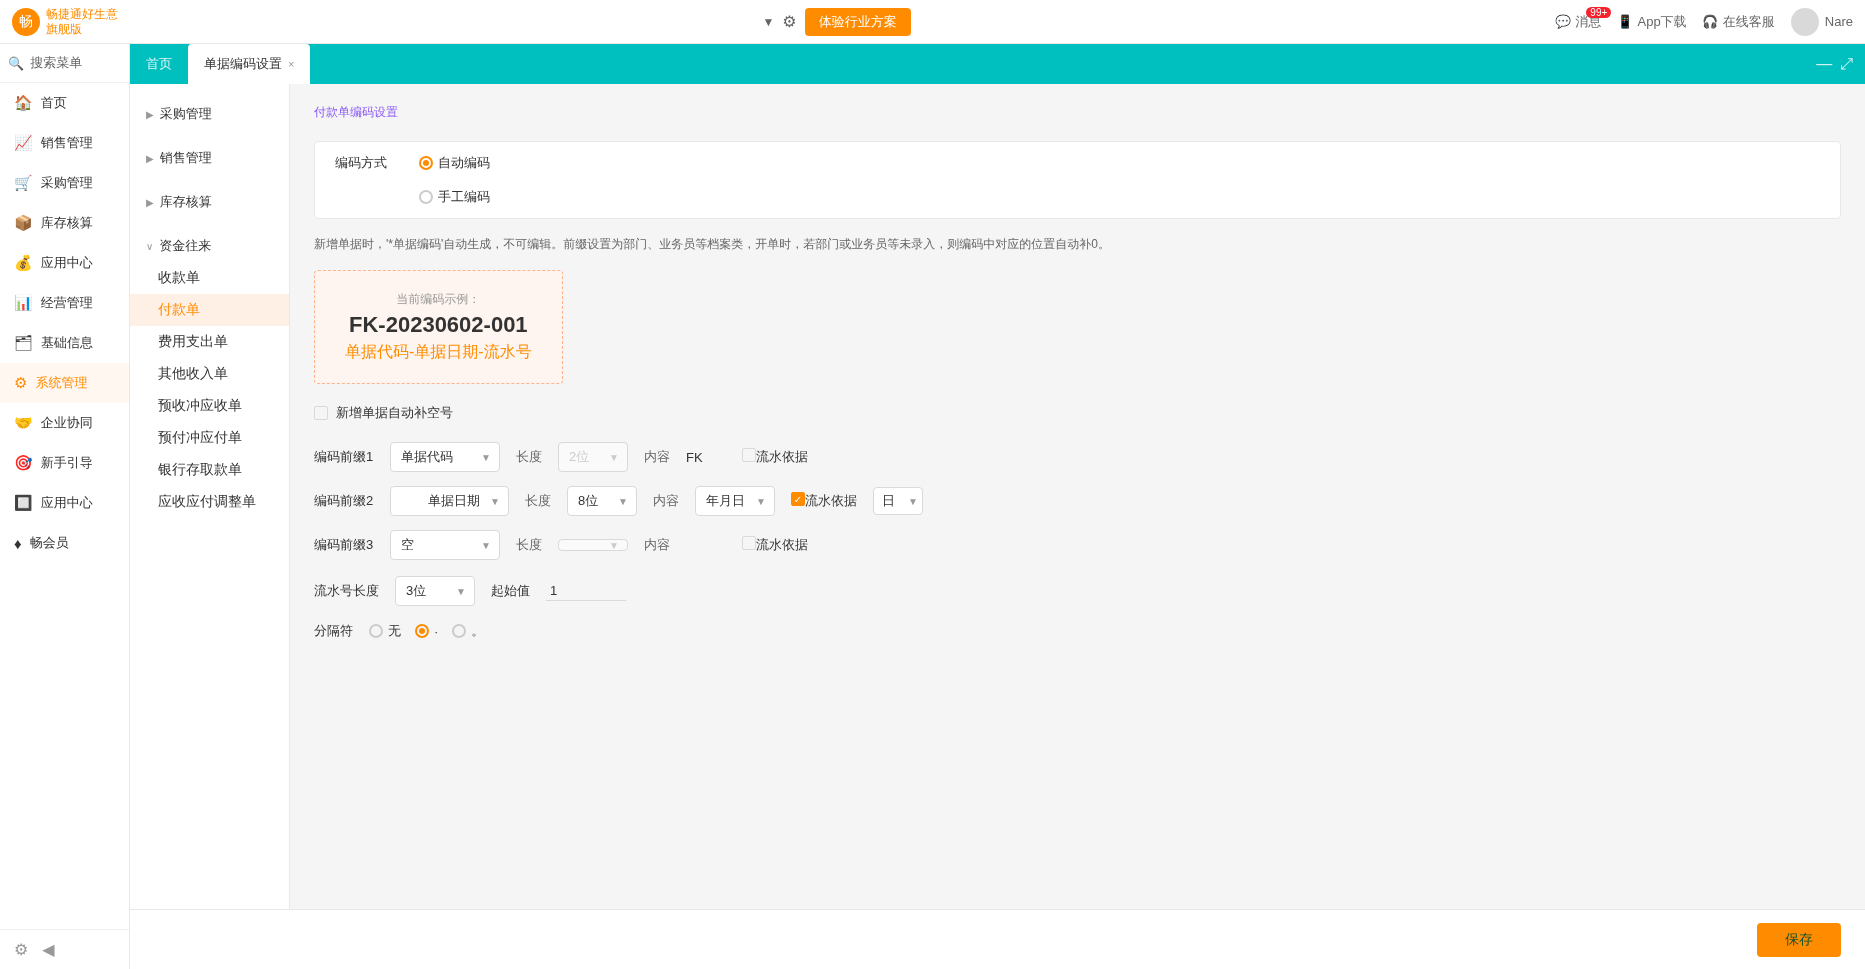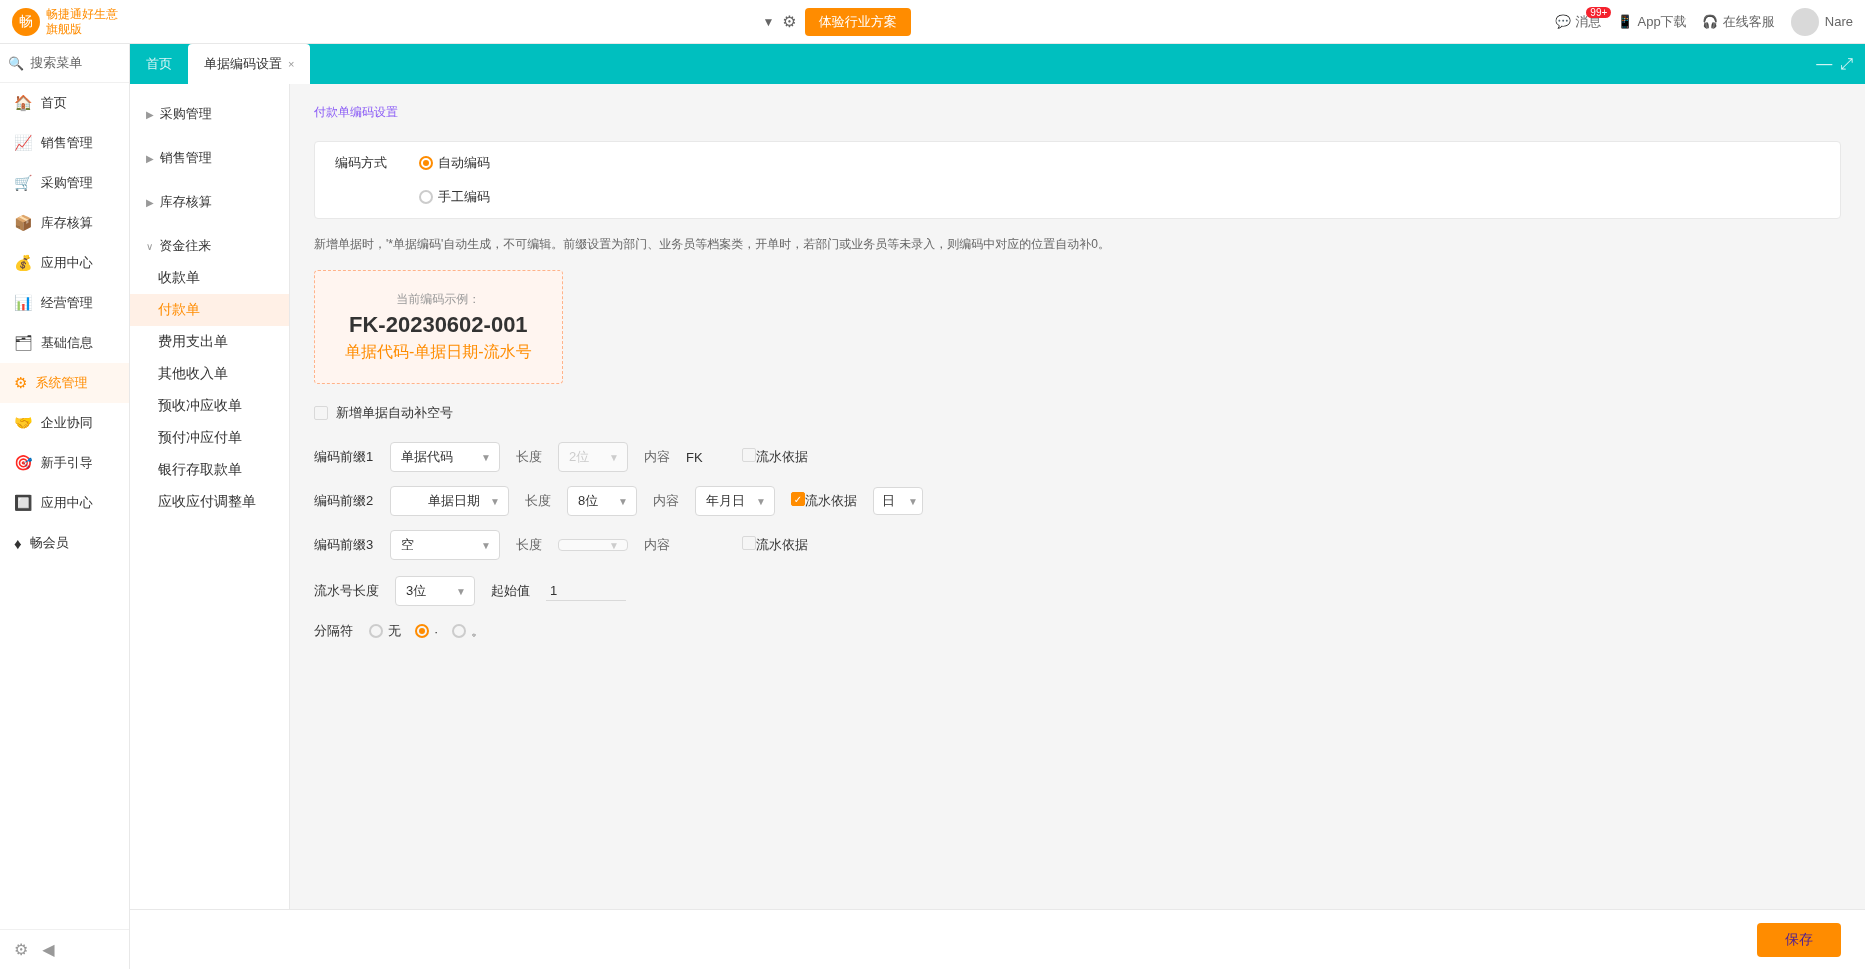--- a/index.html
+++ b/index.html
@@ -275,21 +275,21 @@
       background: #fff;
       border-top: 1px solid #e8e8e8;
       display: flex;
       align-items: center;
       justify-content: flex-end;
       padding: 0 24px;
       flex-shrink: 0;
     }
     .save-btn {
       background: #ff8c00;
-      color: #4c1d95;
+      color: #14532d;
       border: none;
       border-radius: 4px;
       padding: 8px 28px;
       font-size: 14px;
       cursor: pointer;
       margin-left: 8px;
     }
     .input-value {
       border: none;
       border-bottom: 1px solid #d9d9d9;

